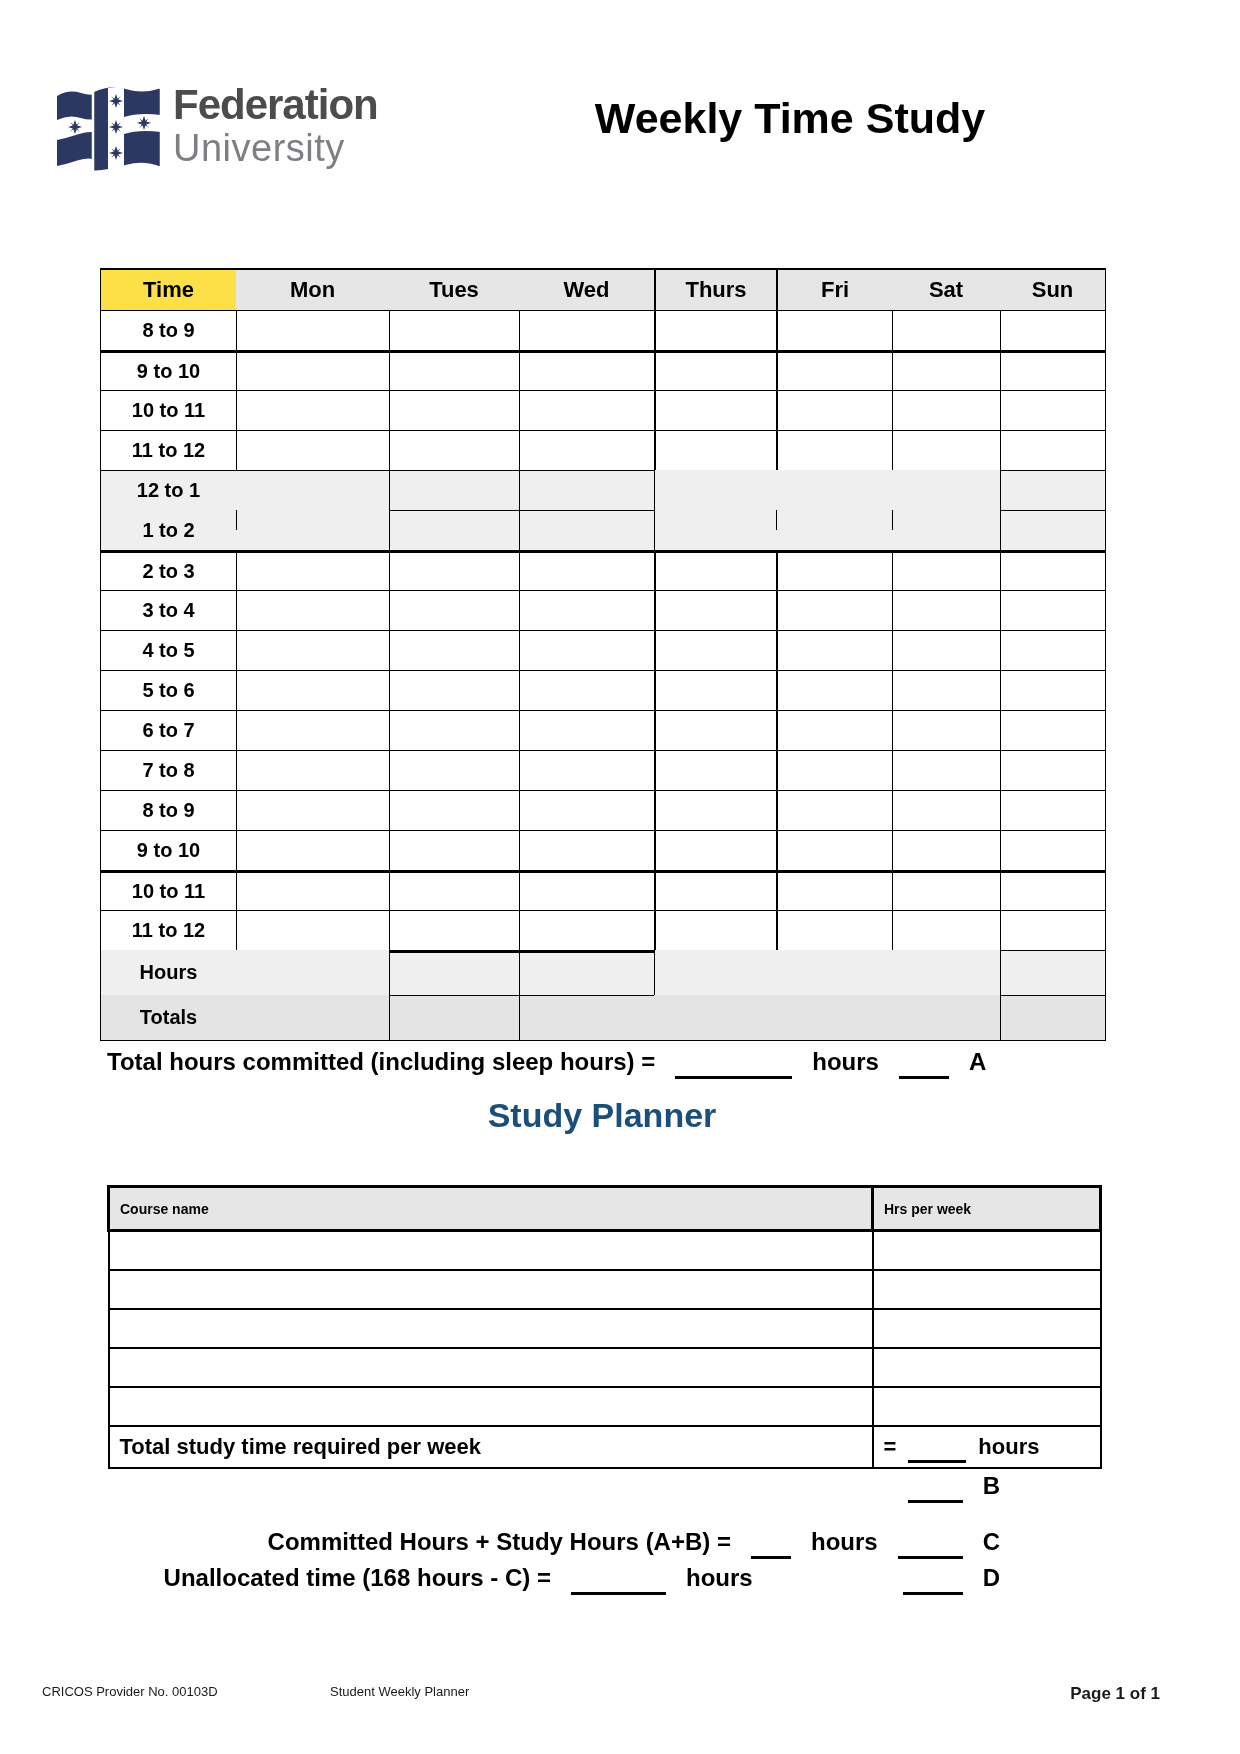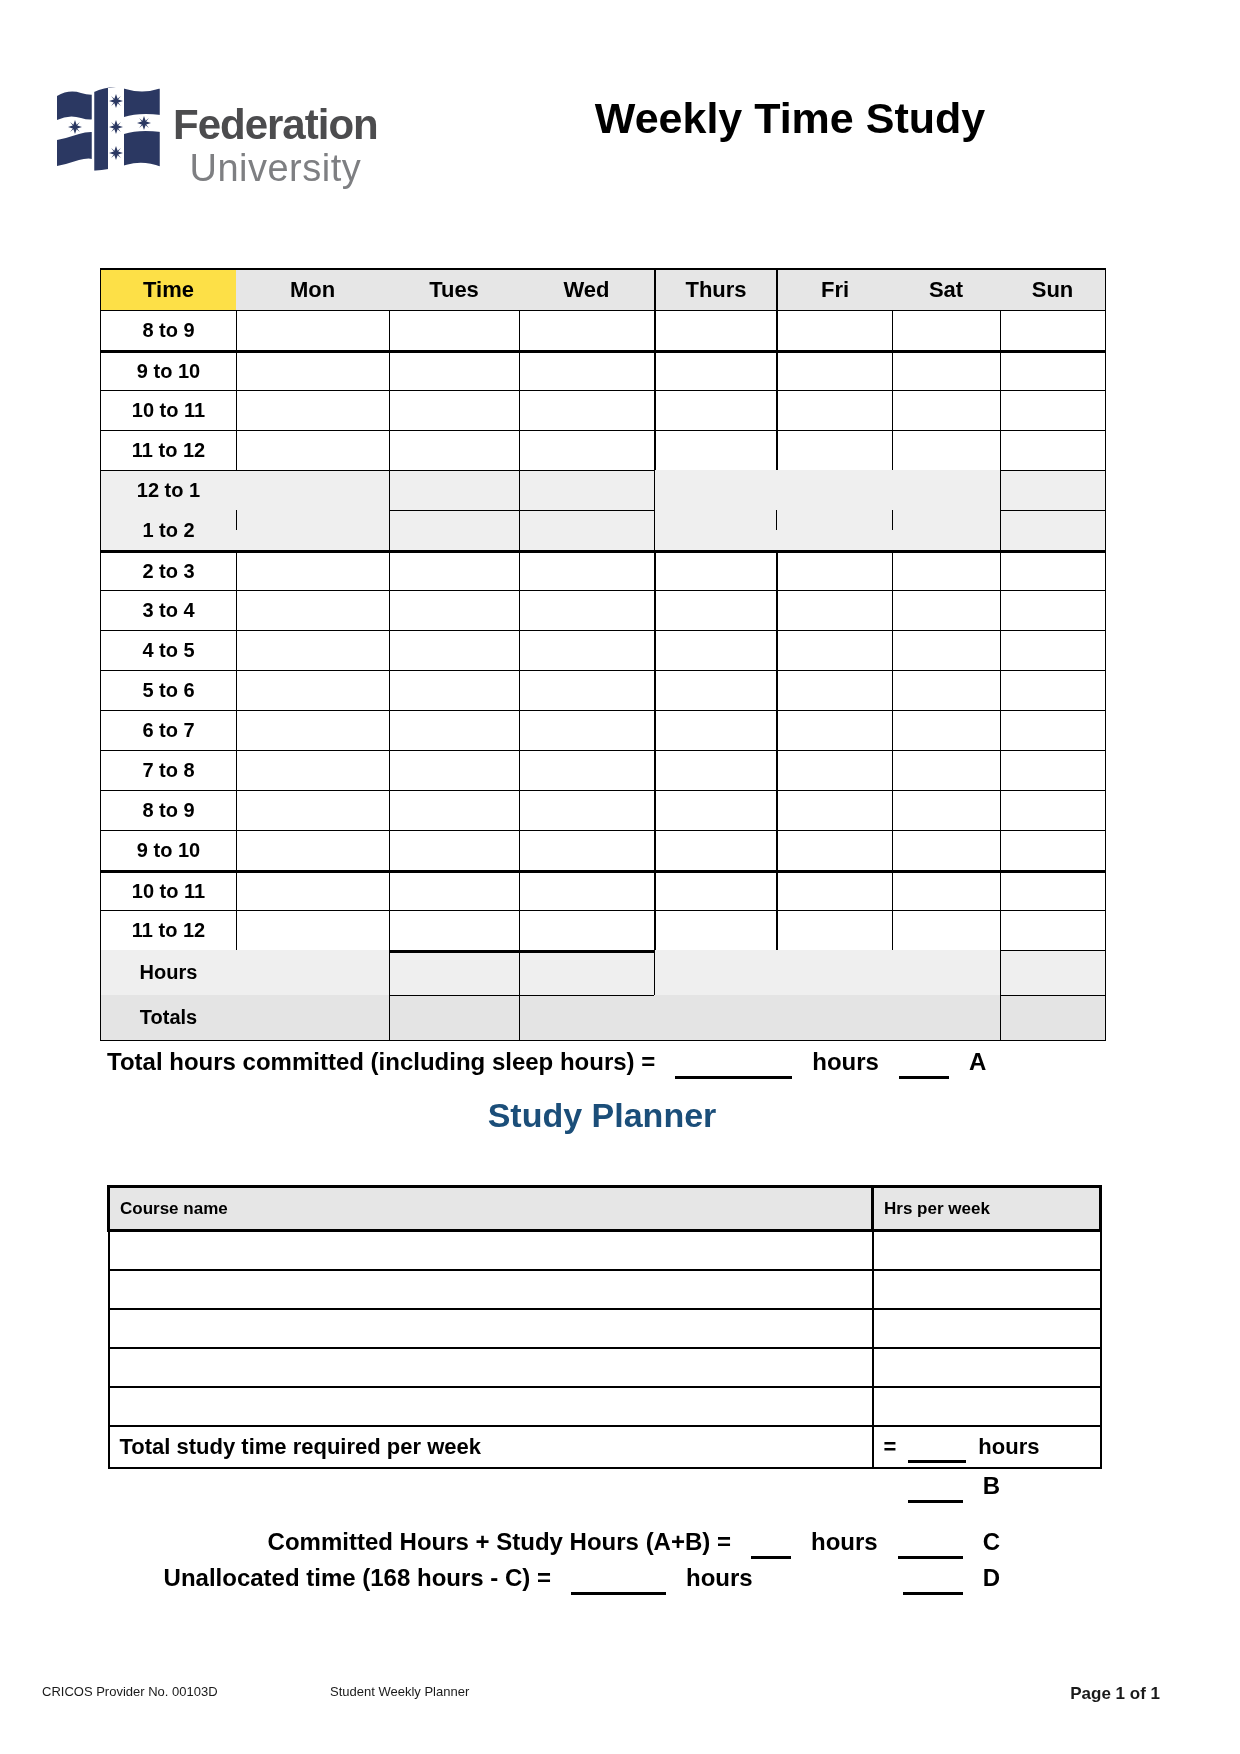--- a/index.html
+++ b/index.html
@@ -2,21 +2,21 @@
 <html><head>
 <meta charset="utf-8">
 <style>
   html,body{margin:0;padding:0;background:#fff;}
   .page{position:relative;width:1240px;height:1754px;background:#ffffff;
         font-family:"Liberation Sans",sans-serif;color:#000;overflow:hidden;}
   .abs{position:absolute;}
 
   
   .logo{left:55px;top:82px;display:flex;align-items:flex-start;gap:12px;}
-  .logo-text{display:flex;flex-direction:column;margin-top:22px;align-items:center;}
+  .logo-text{display:flex;flex-direction:column;margin-top:2px;}
   .logo-line1{font-size:42px;font-weight:bold;color:#4c4c4e;line-height:1.0;letter-spacing:-1px;}
   .logo-line2{font-size:38px;font-weight:normal;color:#7e7f82;line-height:1.0;margin-top:3px;letter-spacing:0.5px;}
 
   
   .doc-title{left:440px;top:94px;width:700px;text-align:center;
              font-size:43px;font-weight:bold;white-space:nowrap;}
 
   
   .time-wrap{left:100px;top:268px;}
   table.time{border-collapse:separate;border-spacing:0;table-layout:fixed;width:1004px;
@@ -32,21 +32,21 @@
              font-size:24px;font-weight:bold;white-space:nowrap;}
   .blank{display:inline-block;border-bottom:3px solid #000;height:24px;margin-bottom:-3px;}
   .w117{width:117px}.w50{width:50px}.w58{width:58px}.w40{width:40px}
   .w65{width:65px}.w95{width:95px}.w60{width:60px}.w55{width:55px}
 
   
   .sp-title{left:104px;top:1096px;width:996px;text-align:center;
             font-size:34px;font-weight:bold;}
   .course-wrap{left:107px;top:1185px;}
   table.course{border-collapse:collapse;table-layout:fixed;width:992px;}
-  table.course th{background:#e6e6e6;border:3px solid #000;font-size:17px;font-weight:bold;
+  table.course th{background:#e6e6e6;border:3px solid #000;font-size:14px;font-weight:bold;
                   text-align:left;padding:4px 10px;height:33px;vertical-align:middle;}
   table.course tbody td{border:2.5px solid #000;height:37px;padding:0 10px;}
   table.course tfoot td{border:2.5px solid #000;height:40px;padding:0 10px;
                         font-size:22px;font-weight:bold;vertical-align:middle;}
   .total-value{display:flex;align-items:flex-end;gap:12px;}
 
   
   .letter-line{left:0;top:0;width:1000px;display:flex;justify-content:flex-end;
                align-items:flex-end;gap:20px;font-size:24px;font-weight:bold;white-space:nowrap;}
   .b-line{top:1472px;}

